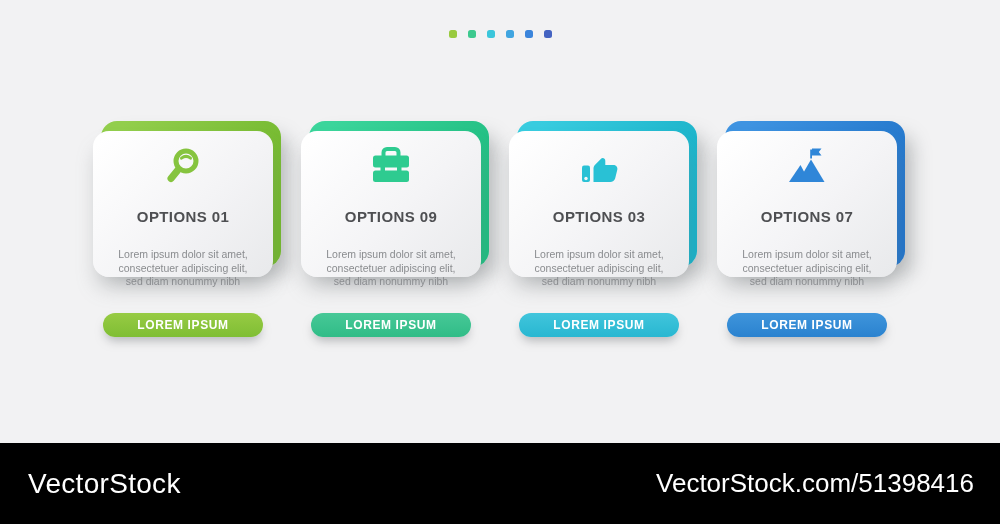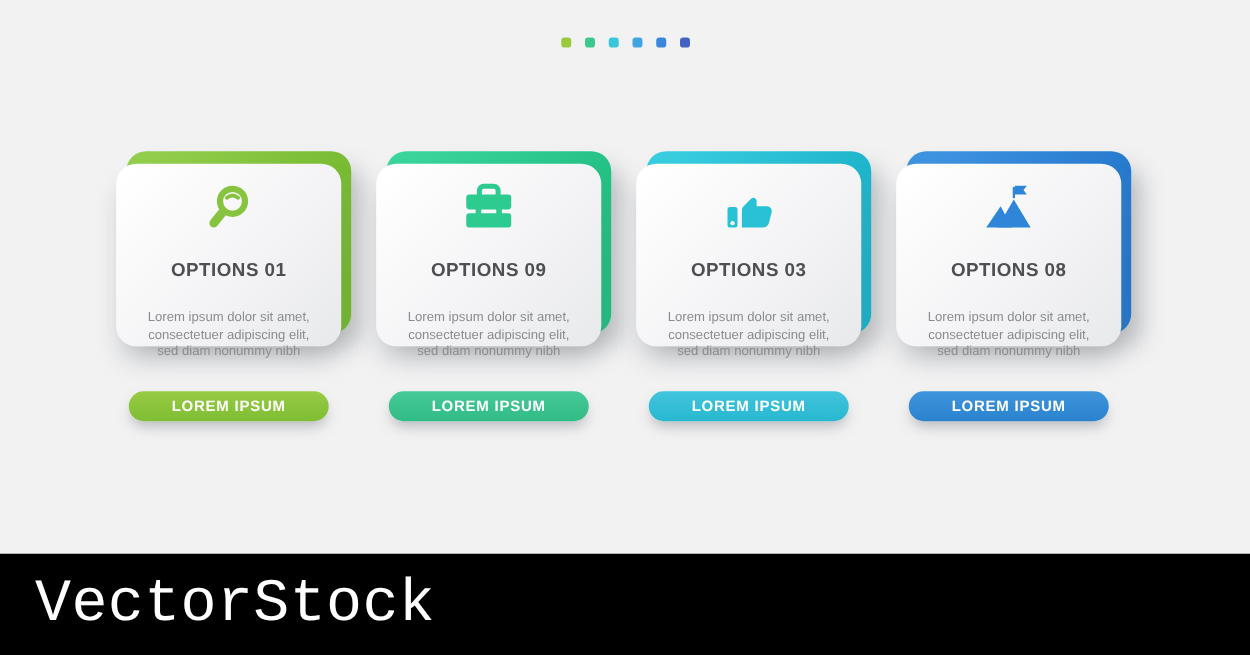--- a/index.html
+++ b/index.html
@@ -39,21 +39,21 @@
     color:#ffffff;font-family:inherit;font-size:12px;font-weight:bold;letter-spacing:0.6px;
     display:flex;align-items:center;justify-content:center;
     box-shadow:0 6px 10px -2px rgba(128,132,136,0.5);
   }
   
   .footer{
     position:absolute;top:443px;left:0;width:1000px;height:81px;box-sizing:border-box;
     background:var(--footer-background,#000);
     display:flex;align-items:center;justify-content:space-between;padding:0 26px 0 28px;
   }
-  .footer-logo{color:#ffffff;font-size:48px;letter-spacing:0.3px;font-family:Liberation Mono, monospace;}
+  .footer-logo{color:#ffffff;font-size:28px;letter-spacing:0.3px;}
   .footer-credit{color:#ffffff;font-size:26px;}
 </style>
 </head>
 <body>
 
 <div class="header">
   <div class="dots">
       <span class="dot" style="background: rgb(153, 202, 62);"></span>
       <span class="dot" style="background: rgb(61, 201, 142);"></span>
       <span class="dot" style="background: rgb(59, 198, 219);"></span>
@@ -128,21 +128,21 @@
     <div class="card-back"></div>
     <div class="card-front">
       <div class="icon-box">
         <svg width="44" height="44" viewBox="0 0 44 44">
           <polygon points="4,38 15.5,21 24.5,38" fill="currentColor"></polygon>
           <polygon points="13,38 26,15.5 39.5,38" fill="currentColor"></polygon>
           <rect x="25.2" y="5.5" width="1.8" height="9" fill="currentColor"></rect>
           <path d="M27 4.5 L36.5 4.5 L33.8 8 L36.5 11.5 L27 11.5 Z" fill="currentColor"></path>
         </svg>
       </div>
-      <div class="card-title">OPTIONS 08</div>
+      <div class="card-title">OPTIONS 07</div>
       <div class="card-body">
         <div>Lorem ipsum dolor sit amet,</div>
         <div>consectetuer adipiscing elit,</div>
         <div>sed diam nonummy nibh</div>
       </div>
     </div>
   </div>
 
 </div>
 
@@ -156,13 +156,14 @@
   <div class="pill-col">
     <button class="pill" style="--accent: #29C1D5; --accent-light: #38CCDF; --accent-dark: #18B0C7; --button-color: #41C5DC; --button-color-dark: #28B7D1;">LOREM IPSUM</button>
   </div>
   <div class="pill-col">
     <button class="pill" style="--accent: #2F86D8; --accent-light: #3E93E1; --accent-dark: #2174C9; --button-color: #3F95DB; --button-color-dark: #2A82CF;">LOREM IPSUM</button>
   </div>
 </div>
 
 <div class="footer">
   <div class="footer-logo">VectorStock</div>
+  <div class="footer-credit">VectorStock.com/51398416</div>
 </div>
 
 </body></html>

